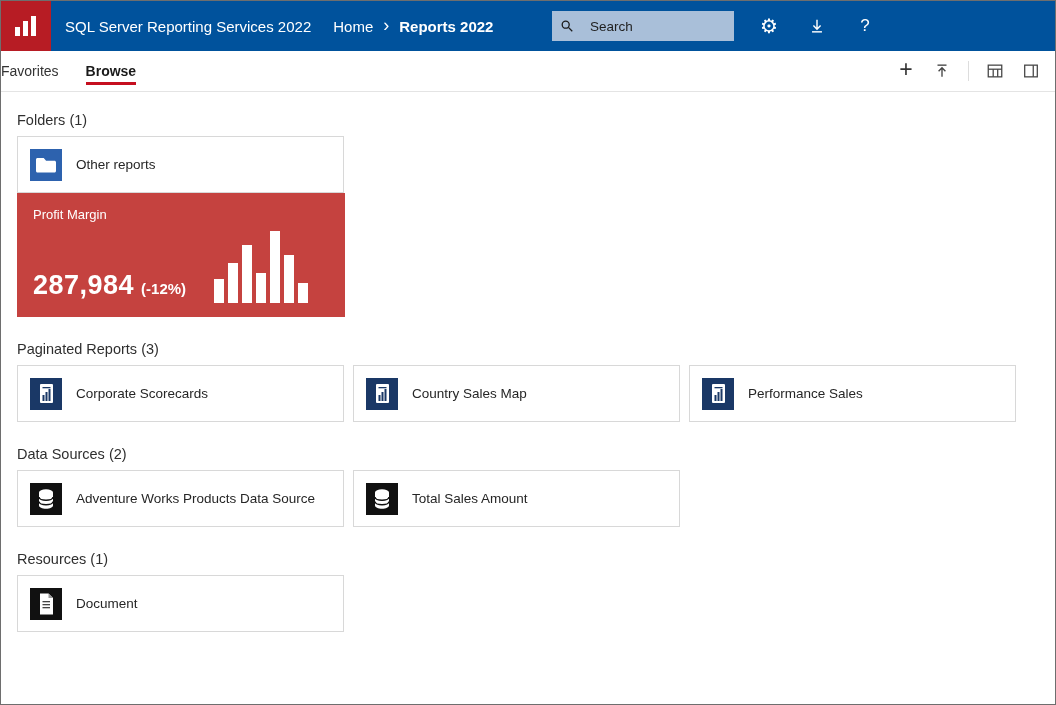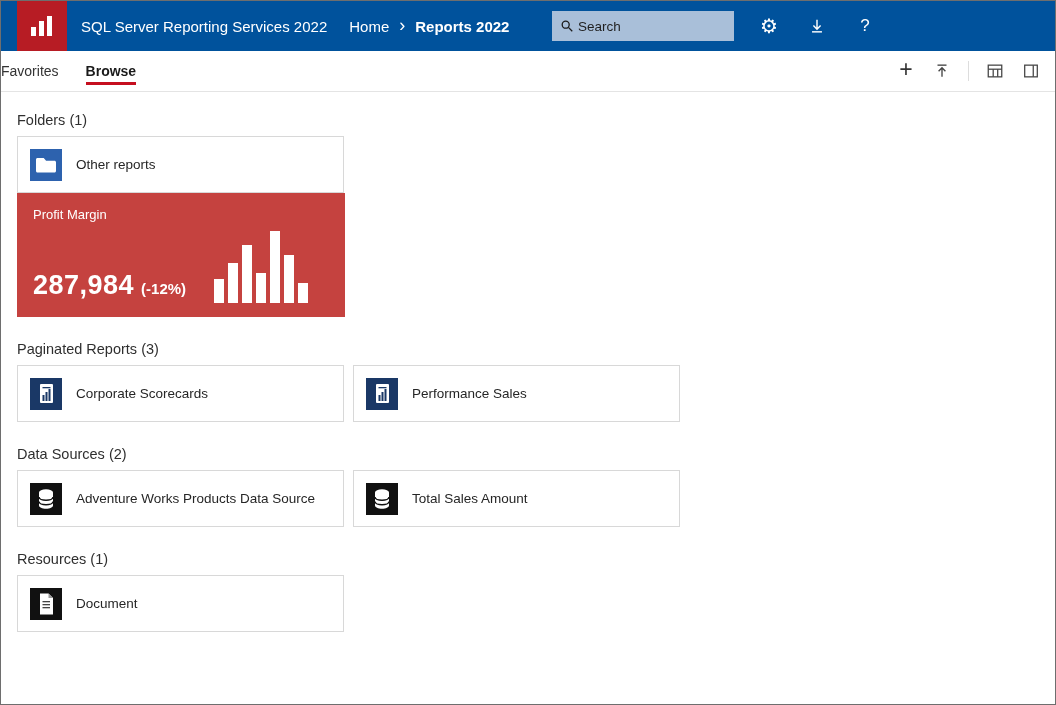--- a/index.html
+++ b/index.html
@@ -1,29 +1,29 @@
 <!DOCTYPE html>
 <html><head>
 <meta charset="utf-8">
 <style>
   * { margin:0; padding:0; box-sizing:border-box; }
   html,body { background:#fff; font-family:"Liberation Sans", sans-serif; }
   .window { width:1056px; height:705px; border:1px solid #6e6e6e; background:#fff; overflow:hidden; position:relative; }
 
   
-  .topbar { height:50px; background:#00529c; display:flex; align-items:center; color:#fff; position:relative;padding-left:16px; }
+  .topbar { height:50px; background:#00529c; display:flex; align-items:center; color:#fff; position:relative; }
   .logo { width:50px; height:50px; background:#b71c24; display:flex; align-items:center; justify-content:center; flex-shrink:0; cursor:pointer; }
   .app-title { font-size:15px; margin-left:14px; white-space:nowrap; cursor:pointer; }
   .breadcrumb { display:flex; align-items:center; margin-left:22px; font-size:15px; }
   .crumb { cursor:pointer; }
   .crumb.current { font-weight:bold; cursor:default; }
   .chev { margin:0 10px; font-size:18px; line-height:1; position:relative; top:-1px; }
   .searchbox { position:absolute; left:551px; top:10px; width:182px; height:30px; background:#a9bfd9; display:flex; align-items:center; padding:0 8px; }
   .searchbox svg { flex-shrink:0; }
-  .search-input { border:none; outline:none; background:transparent; margin-left:4px; width:100%; font-size:13.5px; color:#111; font-family:"Liberation Sans", sans-serif; }
+  .search-input { border:none; outline:none; background:transparent; margin-left:16px; width:100%; font-size:13.5px; color:#111; font-family:"Liberation Sans", sans-serif; }
   .search-input::placeholder { color:#1f1f1f; opacity:1; }
   .hicon { position:absolute; top:9px; width:32px; height:32px; background:transparent; border:none; color:#fff; display:flex; align-items:center; justify-content:center; cursor:pointer; }
   .hicon.gear { left:752px; font-size:20px; }
   .hicon.down { left:800px; }
   .hicon.help { left:848px; font-size:17px; }
 
   
   .tabbar { height:41px; border-bottom:1px solid #e4e4e4; display:flex; align-items:center; padding-left:0; position:relative; background:#fff; }
   .tab { height:100%; display:flex; align-items:center; margin-right:27px; font-size:14px; color:#333; position:relative; cursor:pointer; }
   .tab.active { font-weight:bold; color:#1a1a1a; }
@@ -182,20 +182,32 @@
       <div class="card">
         <div class="card-ic ic-report">
           <svg width="32" height="32" viewBox="0 0 32 32">
             <rect x="10" y="6" width="13" height="19" rx="1" fill="#fff"></rect>
             <rect x="12.5" y="9" width="8" height="1.3" fill="#1a3866"></rect>
             <rect x="12.5" y="17" width="2" height="6" fill="#1a3866"></rect>
             <rect x="15.5" y="14" width="2" height="9" fill="#1a3866"></rect>
             <rect x="18.5" y="11" width="2" height="12" fill="#1a3866"></rect>
           </svg>
         </div>
+        <div class="card-label">Country Sales Map</div>
+      </div>
+      <div class="card">
+        <div class="card-ic ic-report">
+          <svg width="32" height="32" viewBox="0 0 32 32">
+            <rect x="10" y="6" width="13" height="19" rx="1" fill="#fff"></rect>
+            <rect x="12.5" y="9" width="8" height="1.3" fill="#1a3866"></rect>
+            <rect x="12.5" y="17" width="2" height="6" fill="#1a3866"></rect>
+            <rect x="15.5" y="14" width="2" height="9" fill="#1a3866"></rect>
+            <rect x="18.5" y="11" width="2" height="12" fill="#1a3866"></rect>
+          </svg>
+        </div>
         <div class="card-label">Performance Sales</div>
       </div>
     </div>
 
     <div class="section-heading">Data Sources (2)</div>
     <div class="card-row">
       <div class="card">
         <div class="card-ic ic-black">
           <svg width="32" height="32" viewBox="0 0 32 32">
             <ellipse cx="16" cy="9.5" rx="7" ry="3.2" fill="#fff"></ellipse>

